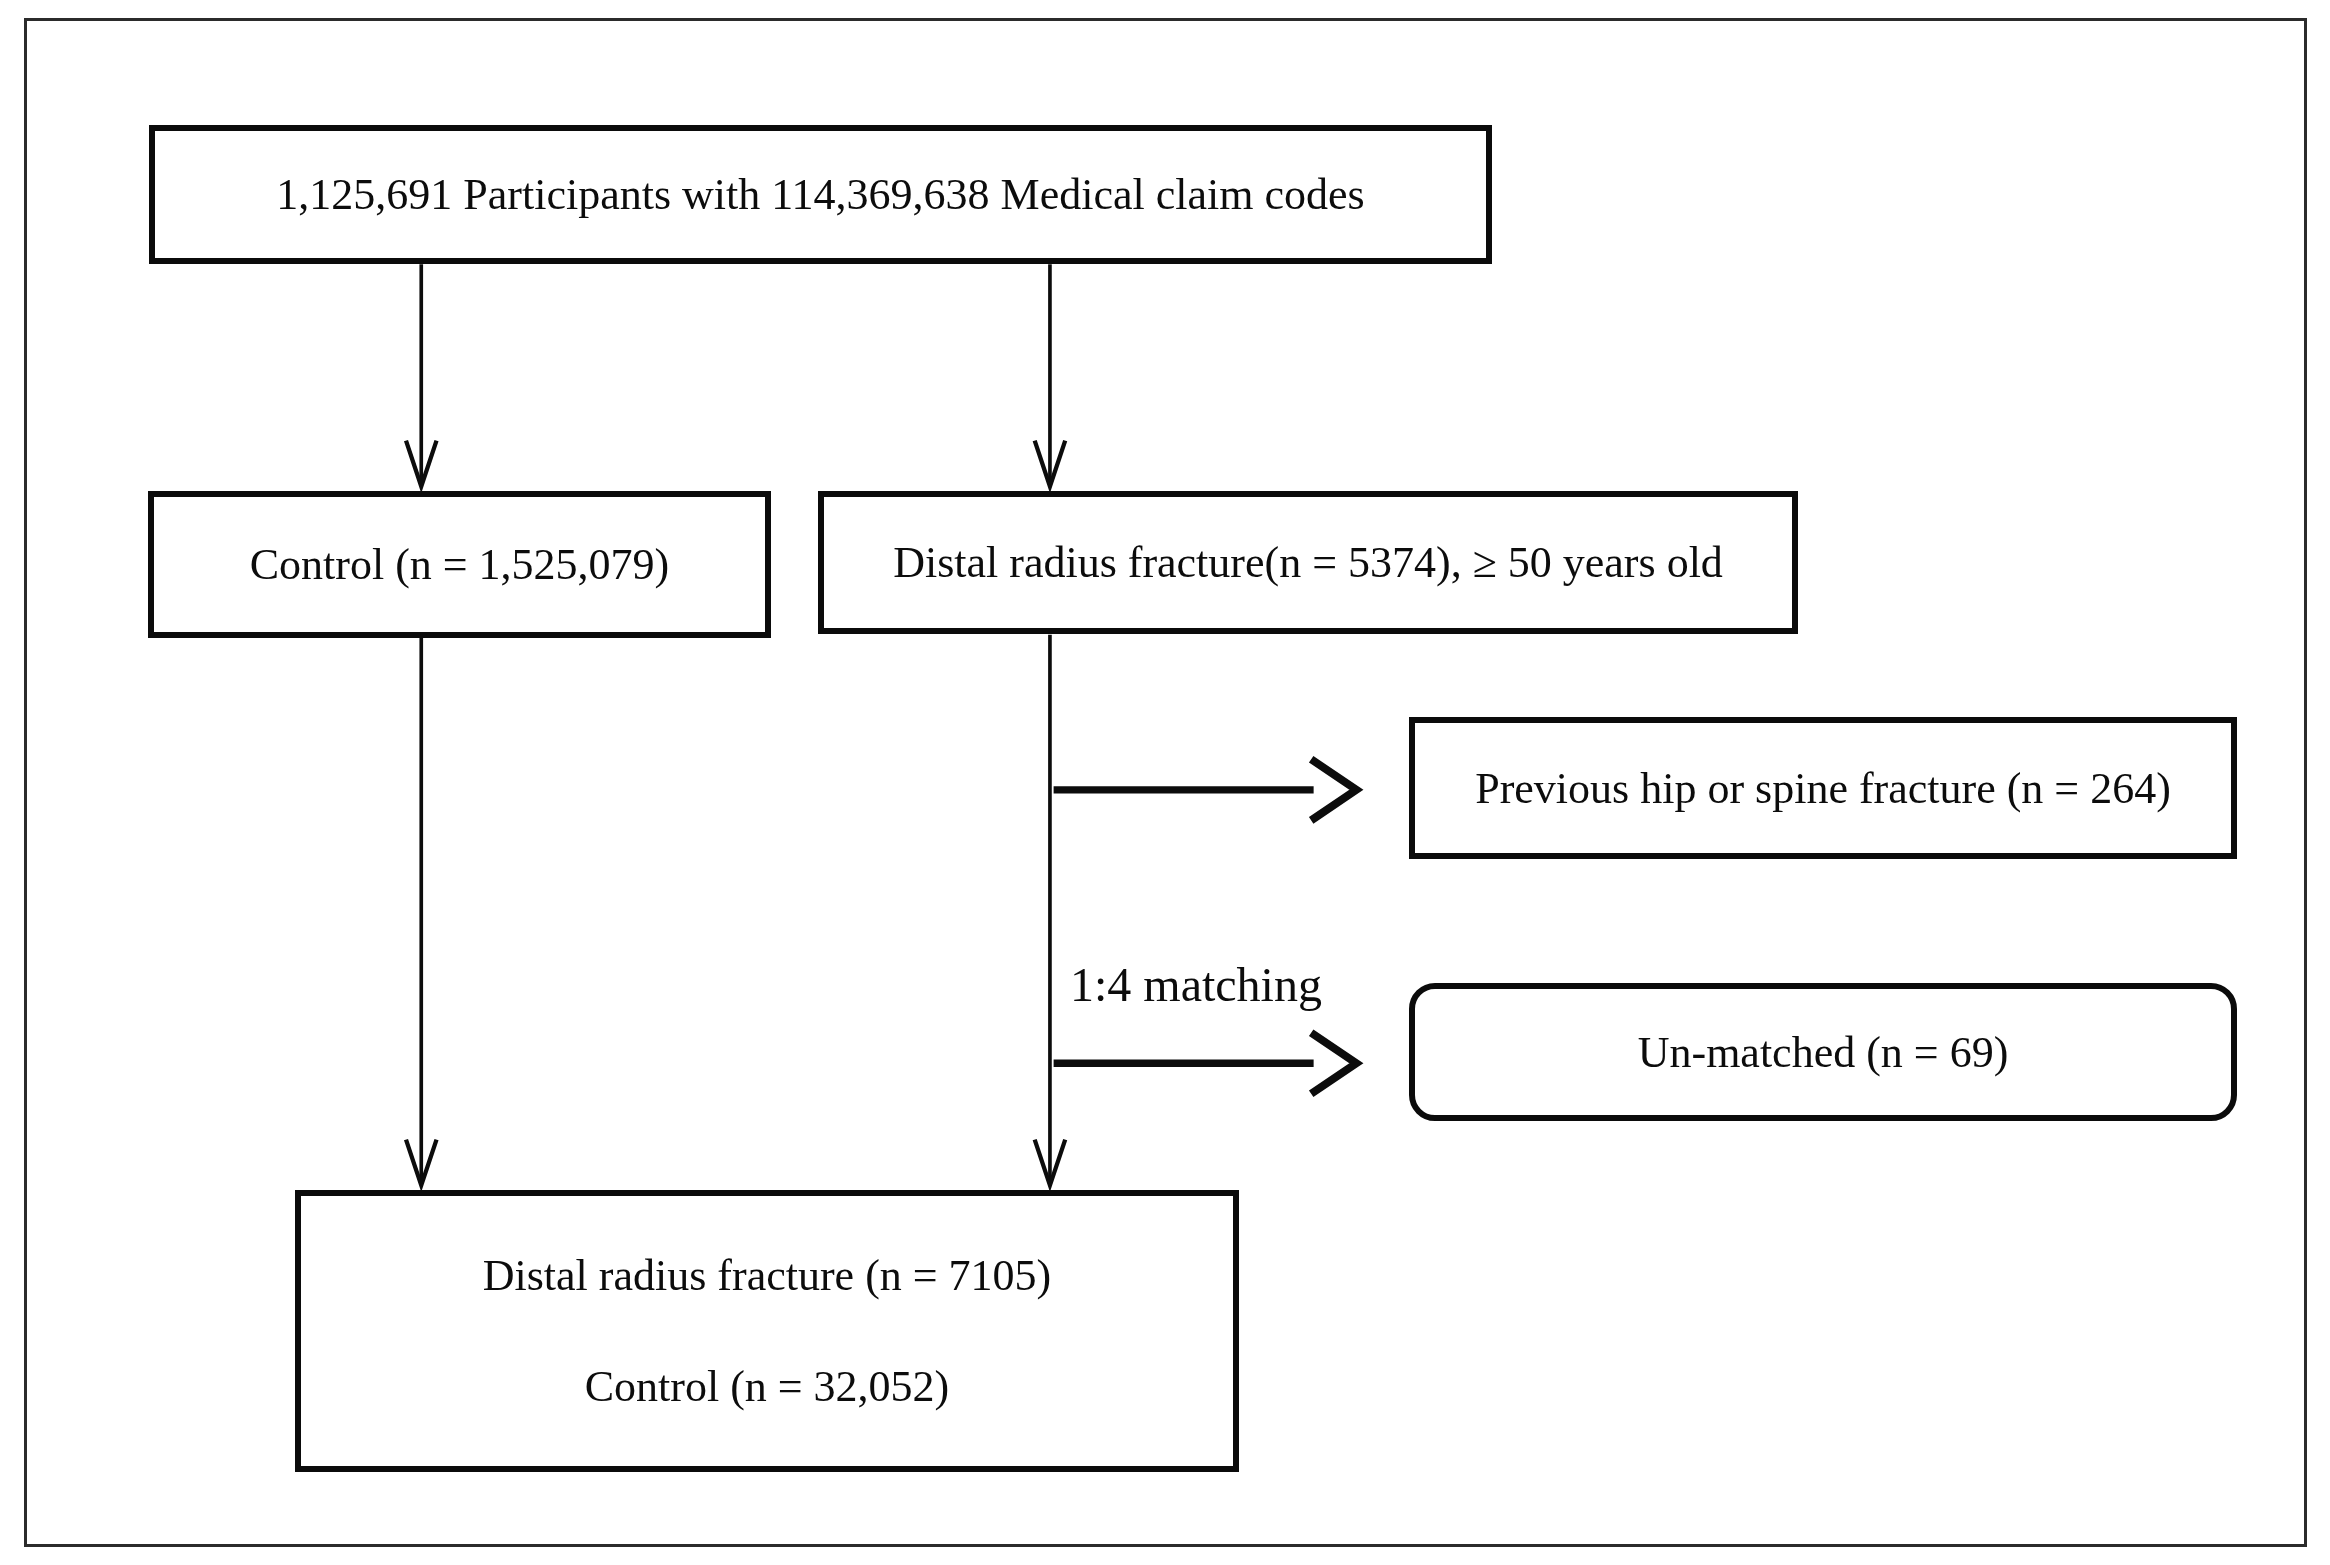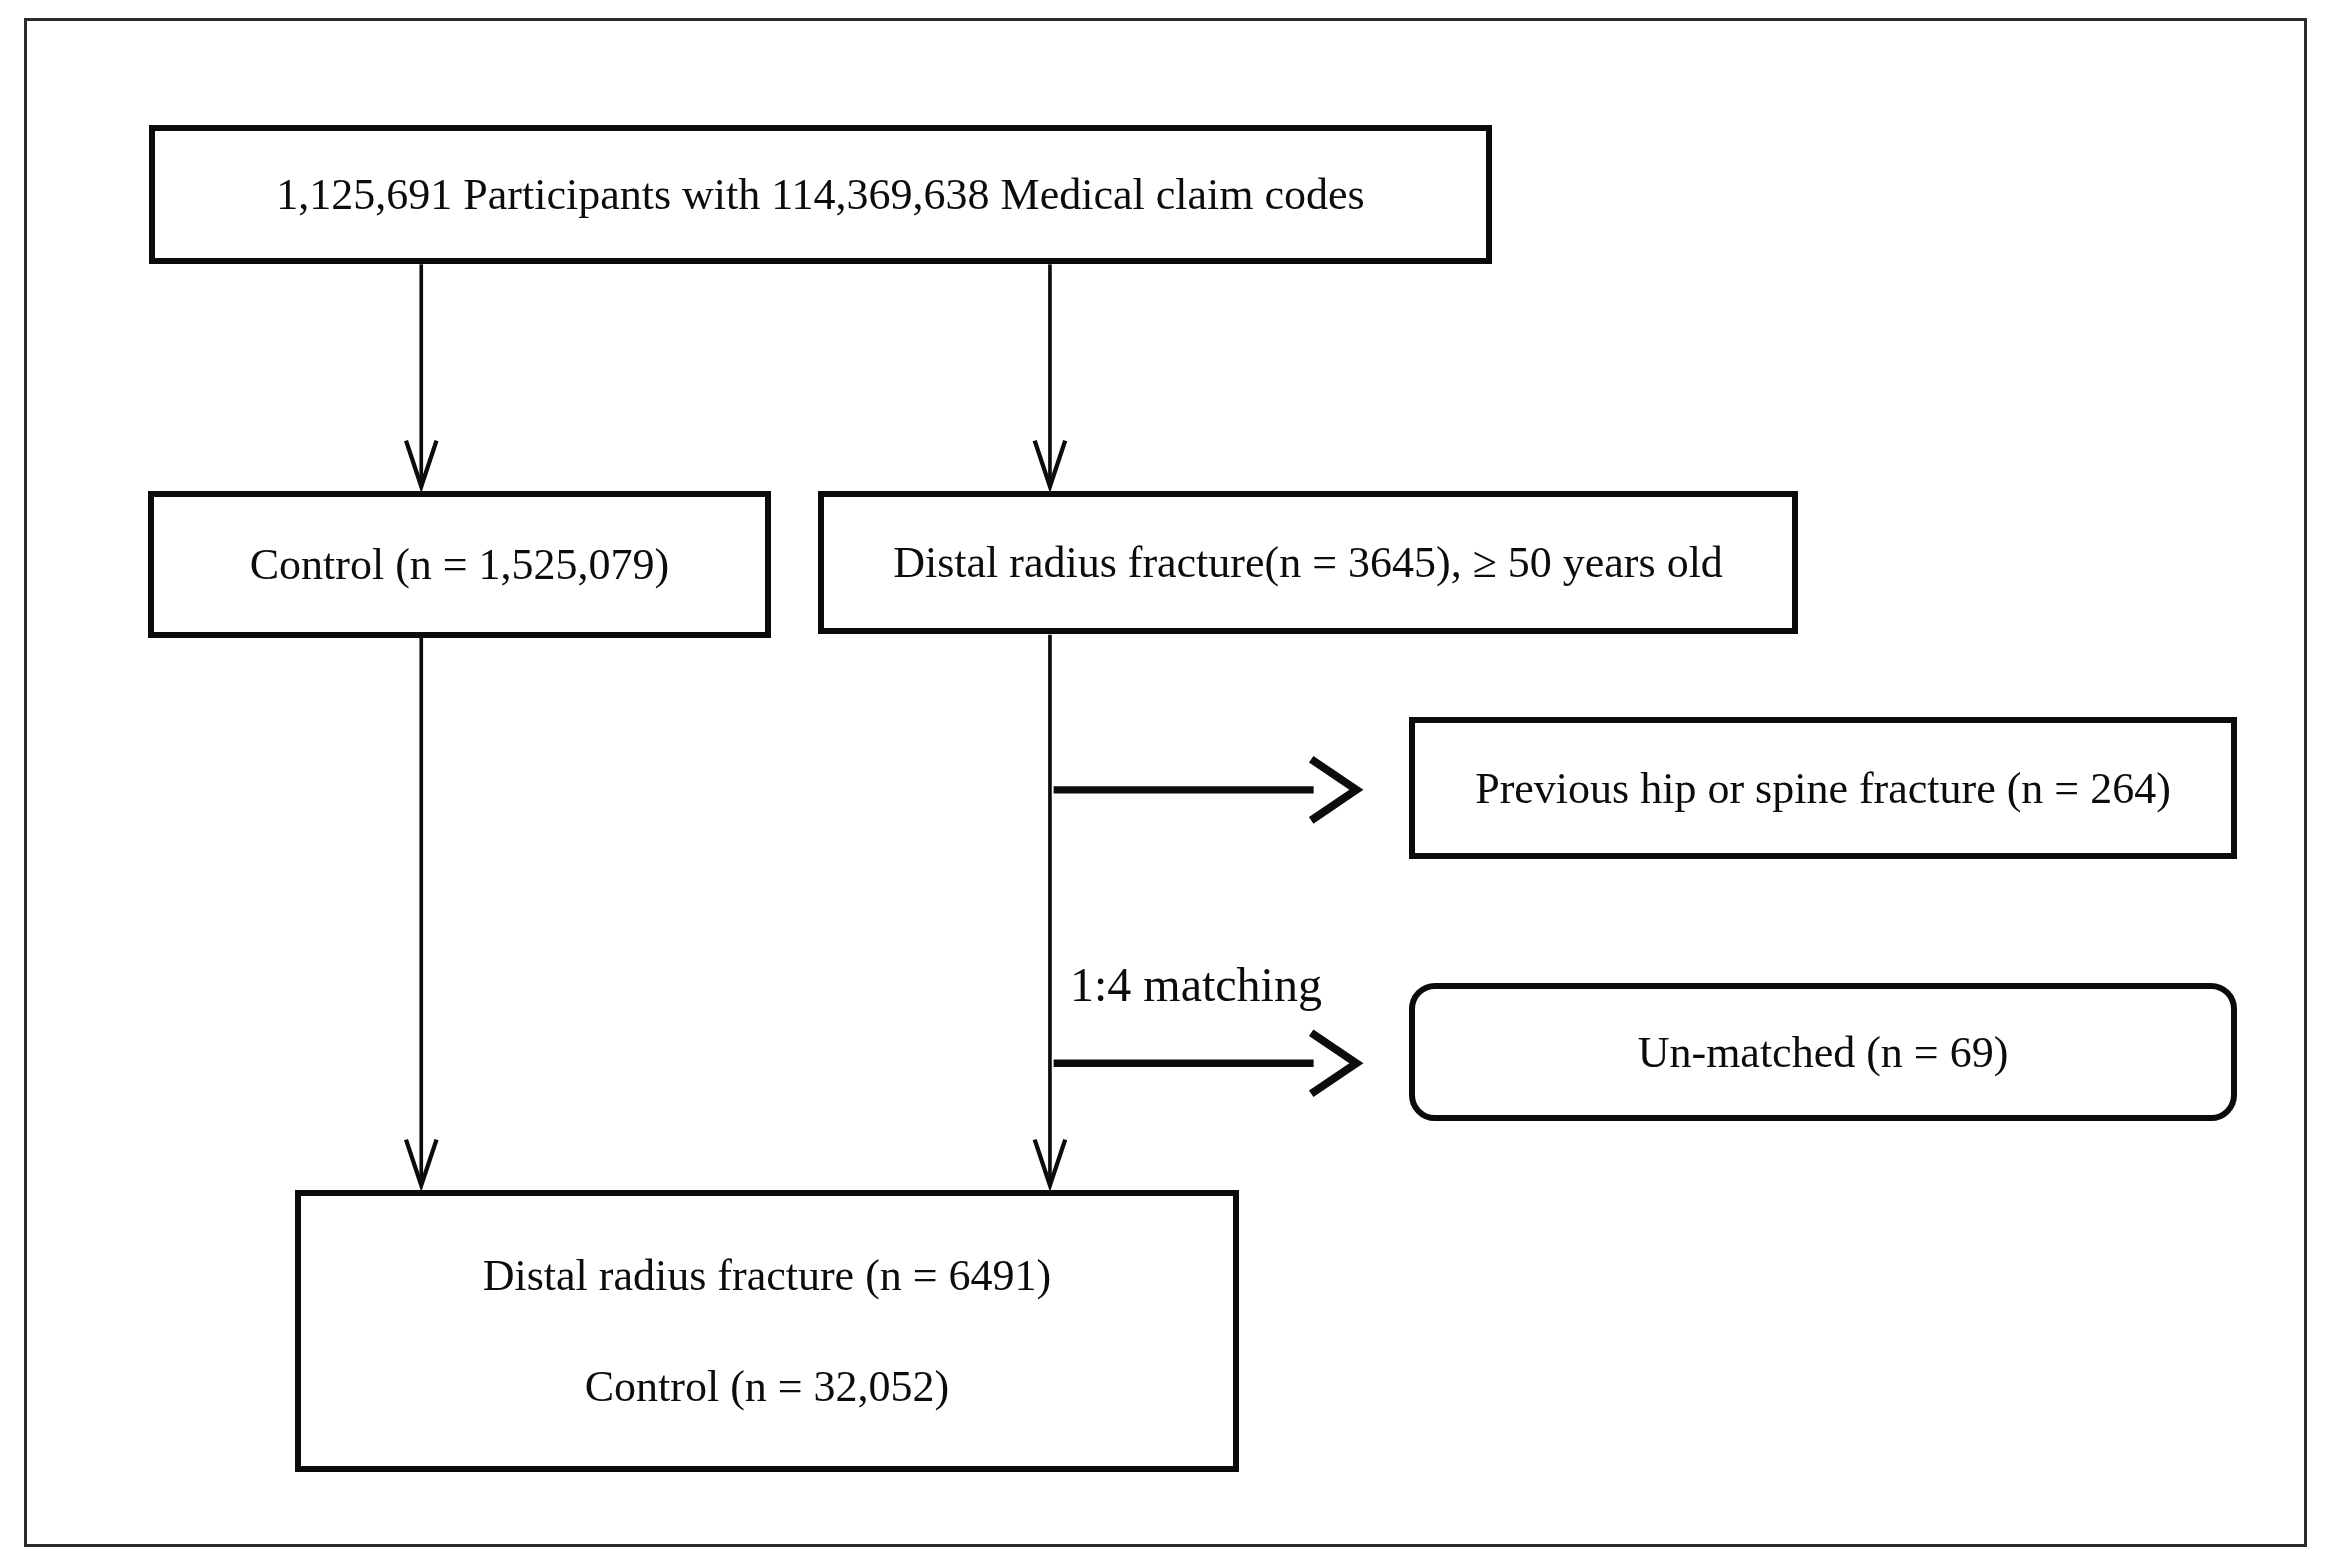--- a/index.html
+++ b/index.html
@@ -108,32 +108,32 @@
 
   <div class="box" id="box-participants">
     <span class="txt">1,125,691 Participants with 114,369,638 Medical claim codes</span>
   </div>
 
   <div class="box" id="box-control">
     <span class="txt">Control (n = 1,525,079)</span>
   </div>
 
   <div class="box" id="box-fracture">
-    <span class="txt">Distal radius fracture(n = 3645), ≥ 50 years old</span>
+    <span class="txt">Distal radius fracture(n = 5374), ≥ 50 years old</span>
   </div>
 
   <div class="box" id="box-previous">
     <span class="txt">Previous hip or spine fracture (n = 264)</span>
   </div>
 
   <div class="box" id="box-unmatched">
     <span class="txt">Un-matched (n = 69)</span>
   </div>
 
   <div class="box" id="box-final">
-    <span class="txt">Distal radius fracture (n = 6491)</span>
+    <span class="txt">Distal radius fracture (n = 7105)</span>
     <span class="txt">Control (n = 32,052)</span>
   </div>
 
   <div class="float-label">1:4 matching</div>
 
 </div>
 
 
 </body></html>

